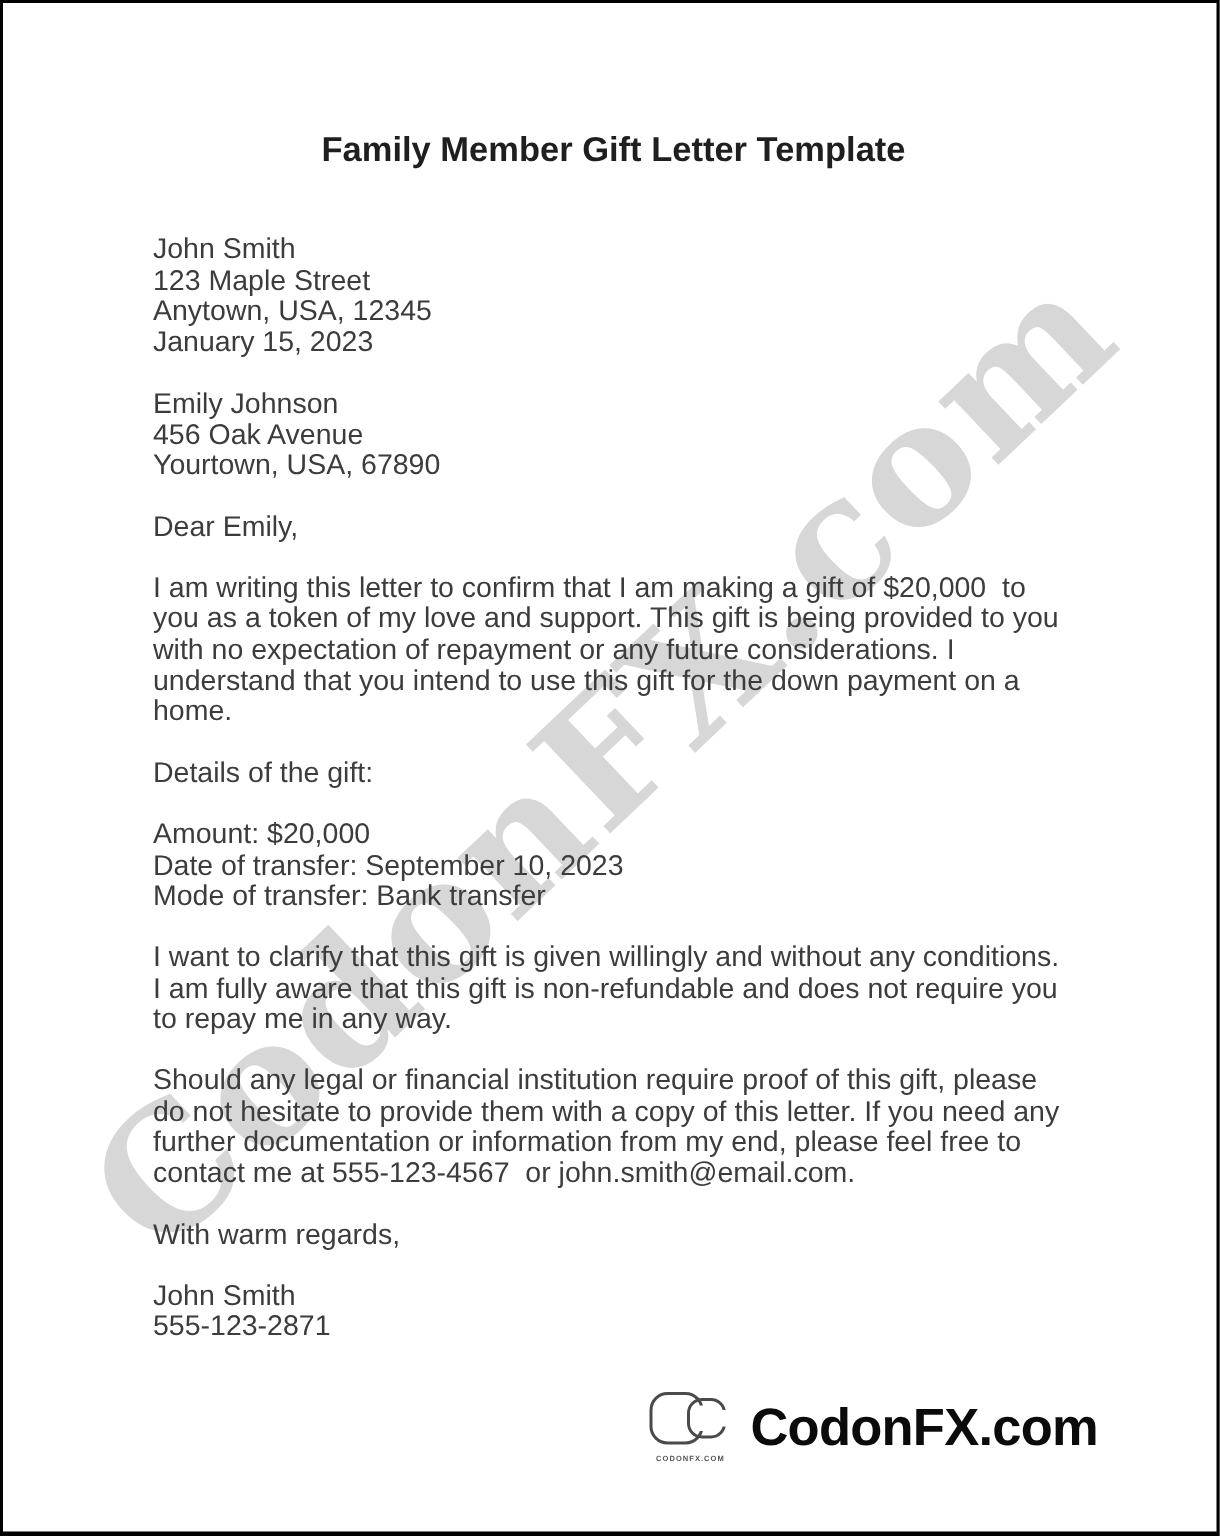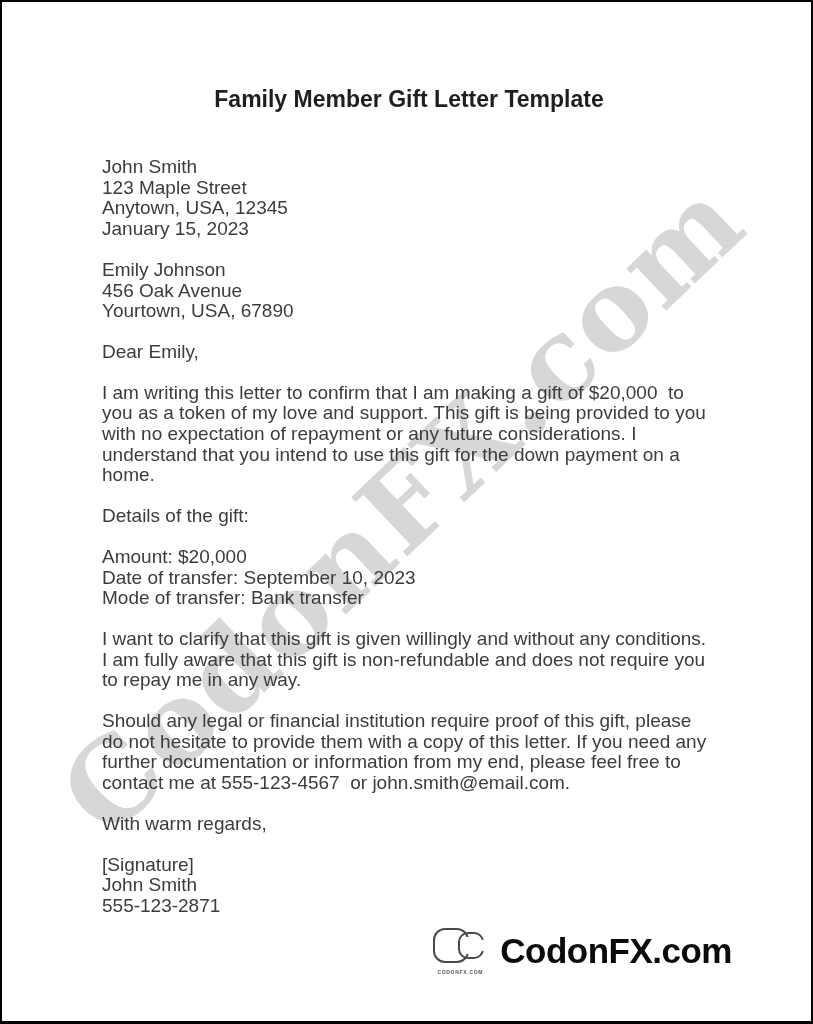--- a/index.html
+++ b/index.html
@@ -109,21 +109,20 @@
     </div>
 
     <div class="para">I want to clarify that this gift is given willingly and without any conditions. I am fully aware that this gift is non-refundable and does not require you to repay me in any way.</div>
 
     <div class="para">Should any legal or financial institution require proof of this gift, please do not hesitate to provide them with a copy of this letter. If you need any further documentation or information from my end, please feel free to contact me at 555-123-4567  or john.smith@email.com.</div>
 
 
     <div class="para">With warm regards,</div>
 
     <div class="block">
-      <div class="line">[Signature]</div>
       <div class="line">John Smith</div>
       <div class="line">555-123-2871</div>
     </div>
 
   </div>
 
   <div class="footer">
     <div class="logo-box">
       <span>
         <svg width="57" height="37" viewBox="0 0 57 37" aria-hidden="true">

